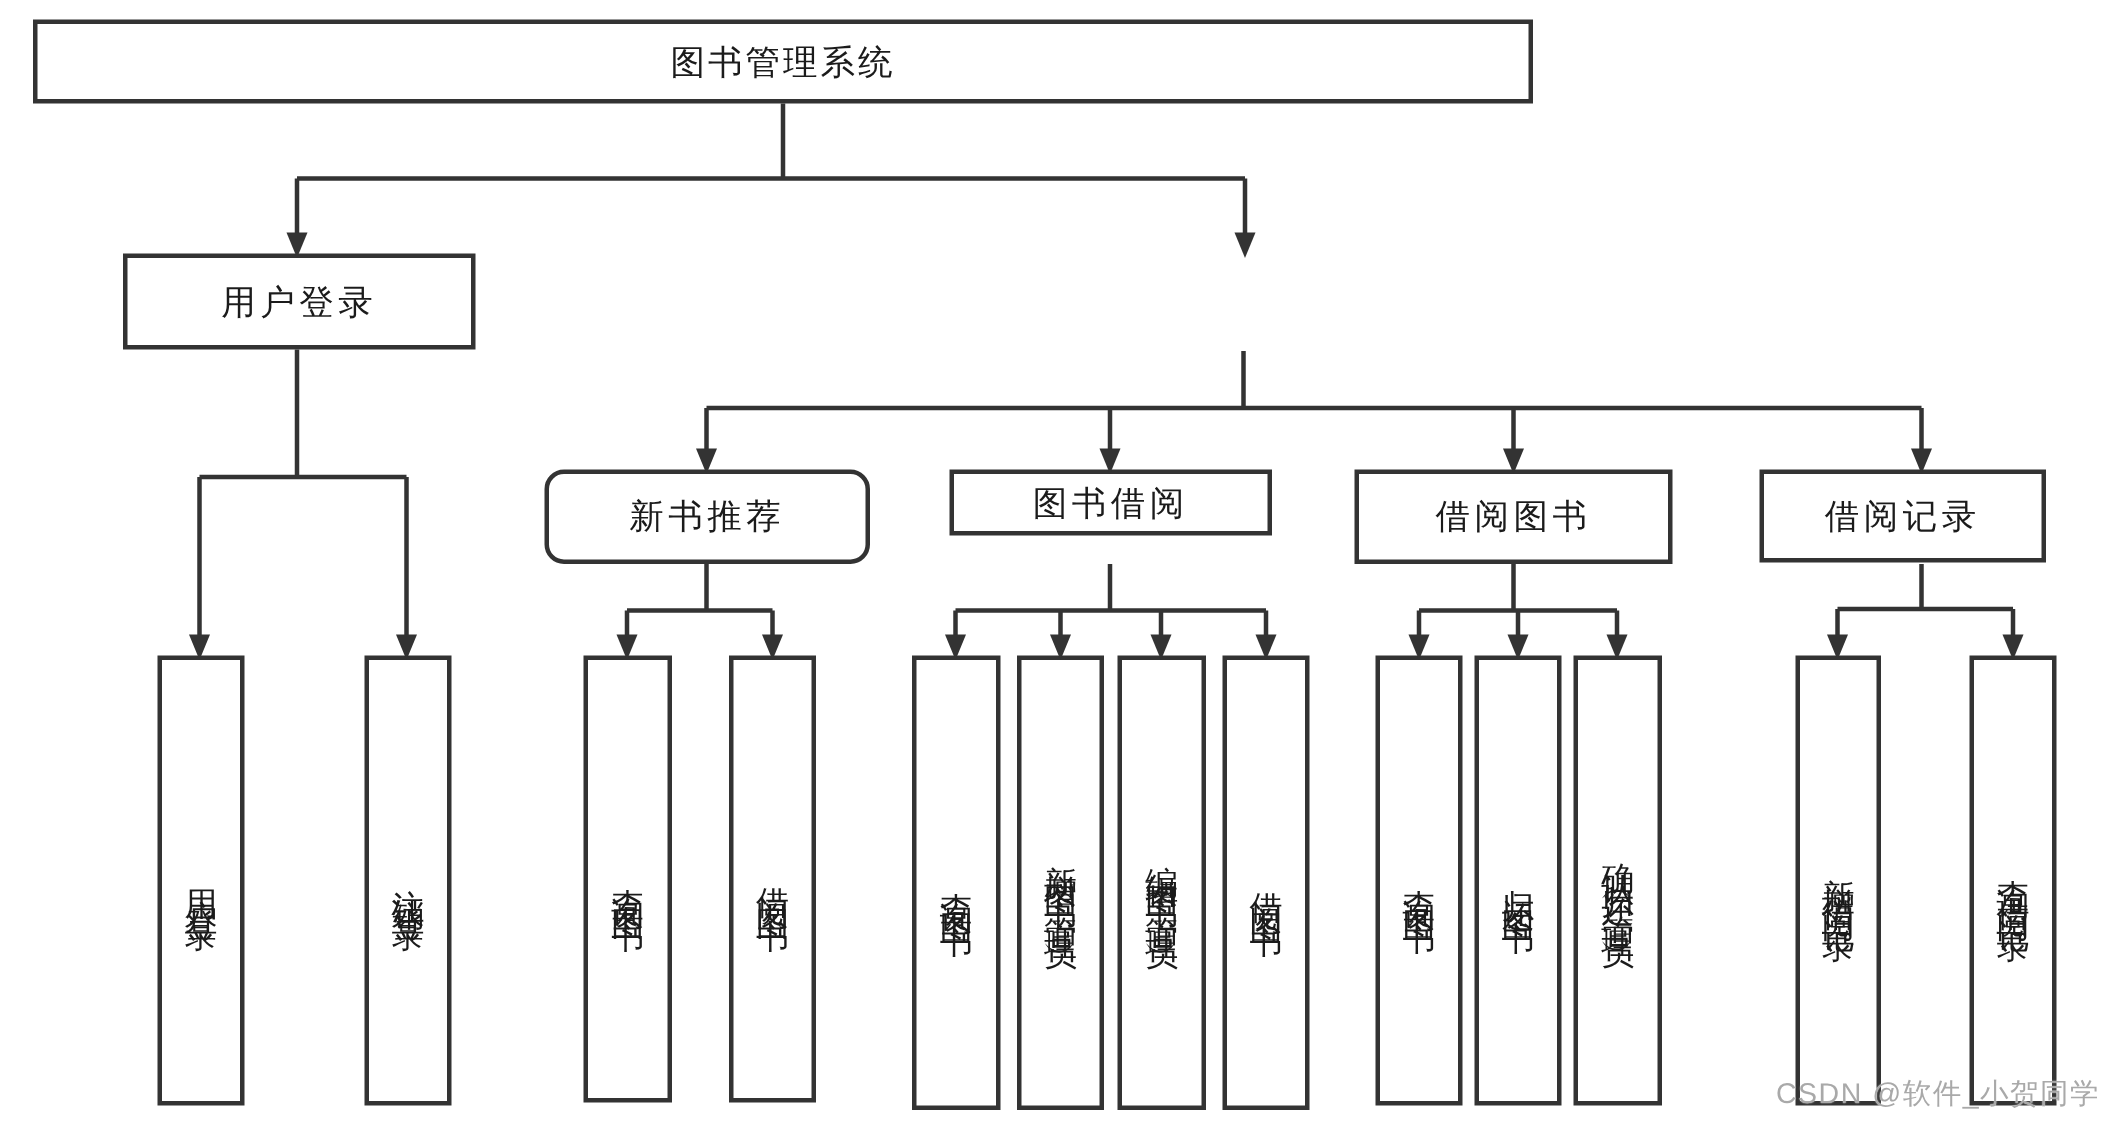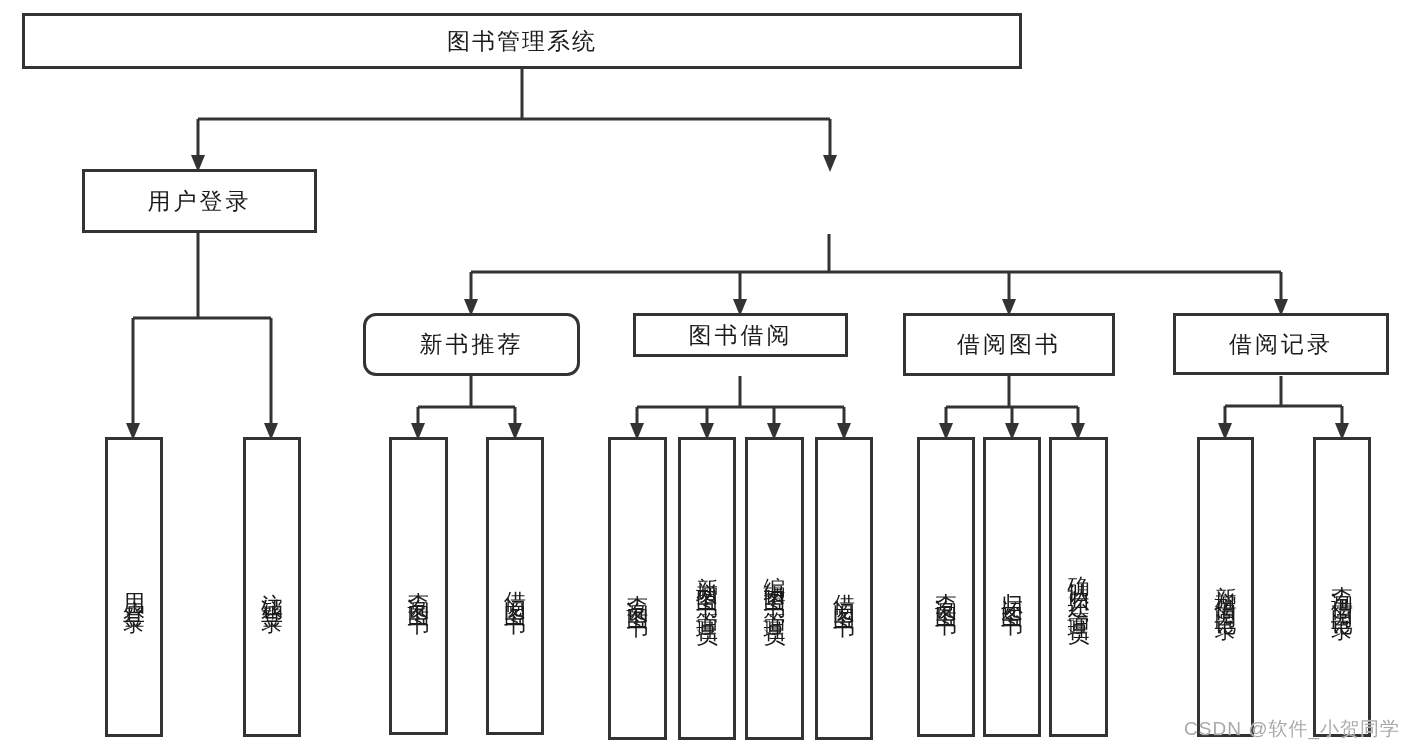--- a/index.html
+++ b/index.html
@@ -67,21 +67,21 @@
     </g>
   </svg>
 
   <div class="box hbox root" style="left:22px;top:13px;width:1000px;height:56px;">图书管理系统</div>
 
   <div class="box hbox" style="left:82px;top:169px;width:235px;height:64px;">用户登录</div>
 
   <div class="box hbox" style="left:363px;top:313px;width:217px;height:63px;border-radius:13px;">新书推荐</div>
   <div class="box hbox" style="left:633px;top:313px;width:215px;height:44px;">图书借阅</div>
   <div class="box hbox" style="left:903px;top:313px;width:212px;height:63px;">借阅图书</div>
-  <div class="box hbox" style="left:1173px;top:313px;width:216px;height:62px;">借阅记录</div>
+  <div class="box hbox" style="left:1173px;top:313px;width:191px;height:62px;">借阅记录</div>
 
   <div class="box vbox" style="left:105px;top:437px;width:58px;height:300px;">用户登录</div>
   <div class="box vbox" style="left:243px;top:437px;width:58px;height:300px;">注销登录</div>
 
   <div class="box vbox" style="left:389px;top:437px;width:59px;height:298px;">查询图书</div>
   <div class="box vbox" style="left:486px;top:437px;width:58px;height:298px;">借阅图书</div>
 
   <div class="box vbox" style="left:608px;top:437px;width:59px;height:303px;">查询图书</div>
   <div class="box vbox" style="left:678px;top:437px;width:58px;height:303px;">新增图书（管理员）</div>
   <div class="box vbox" style="left:745px;top:437px;width:59px;height:303px;">编辑图书（管理员）</div>

